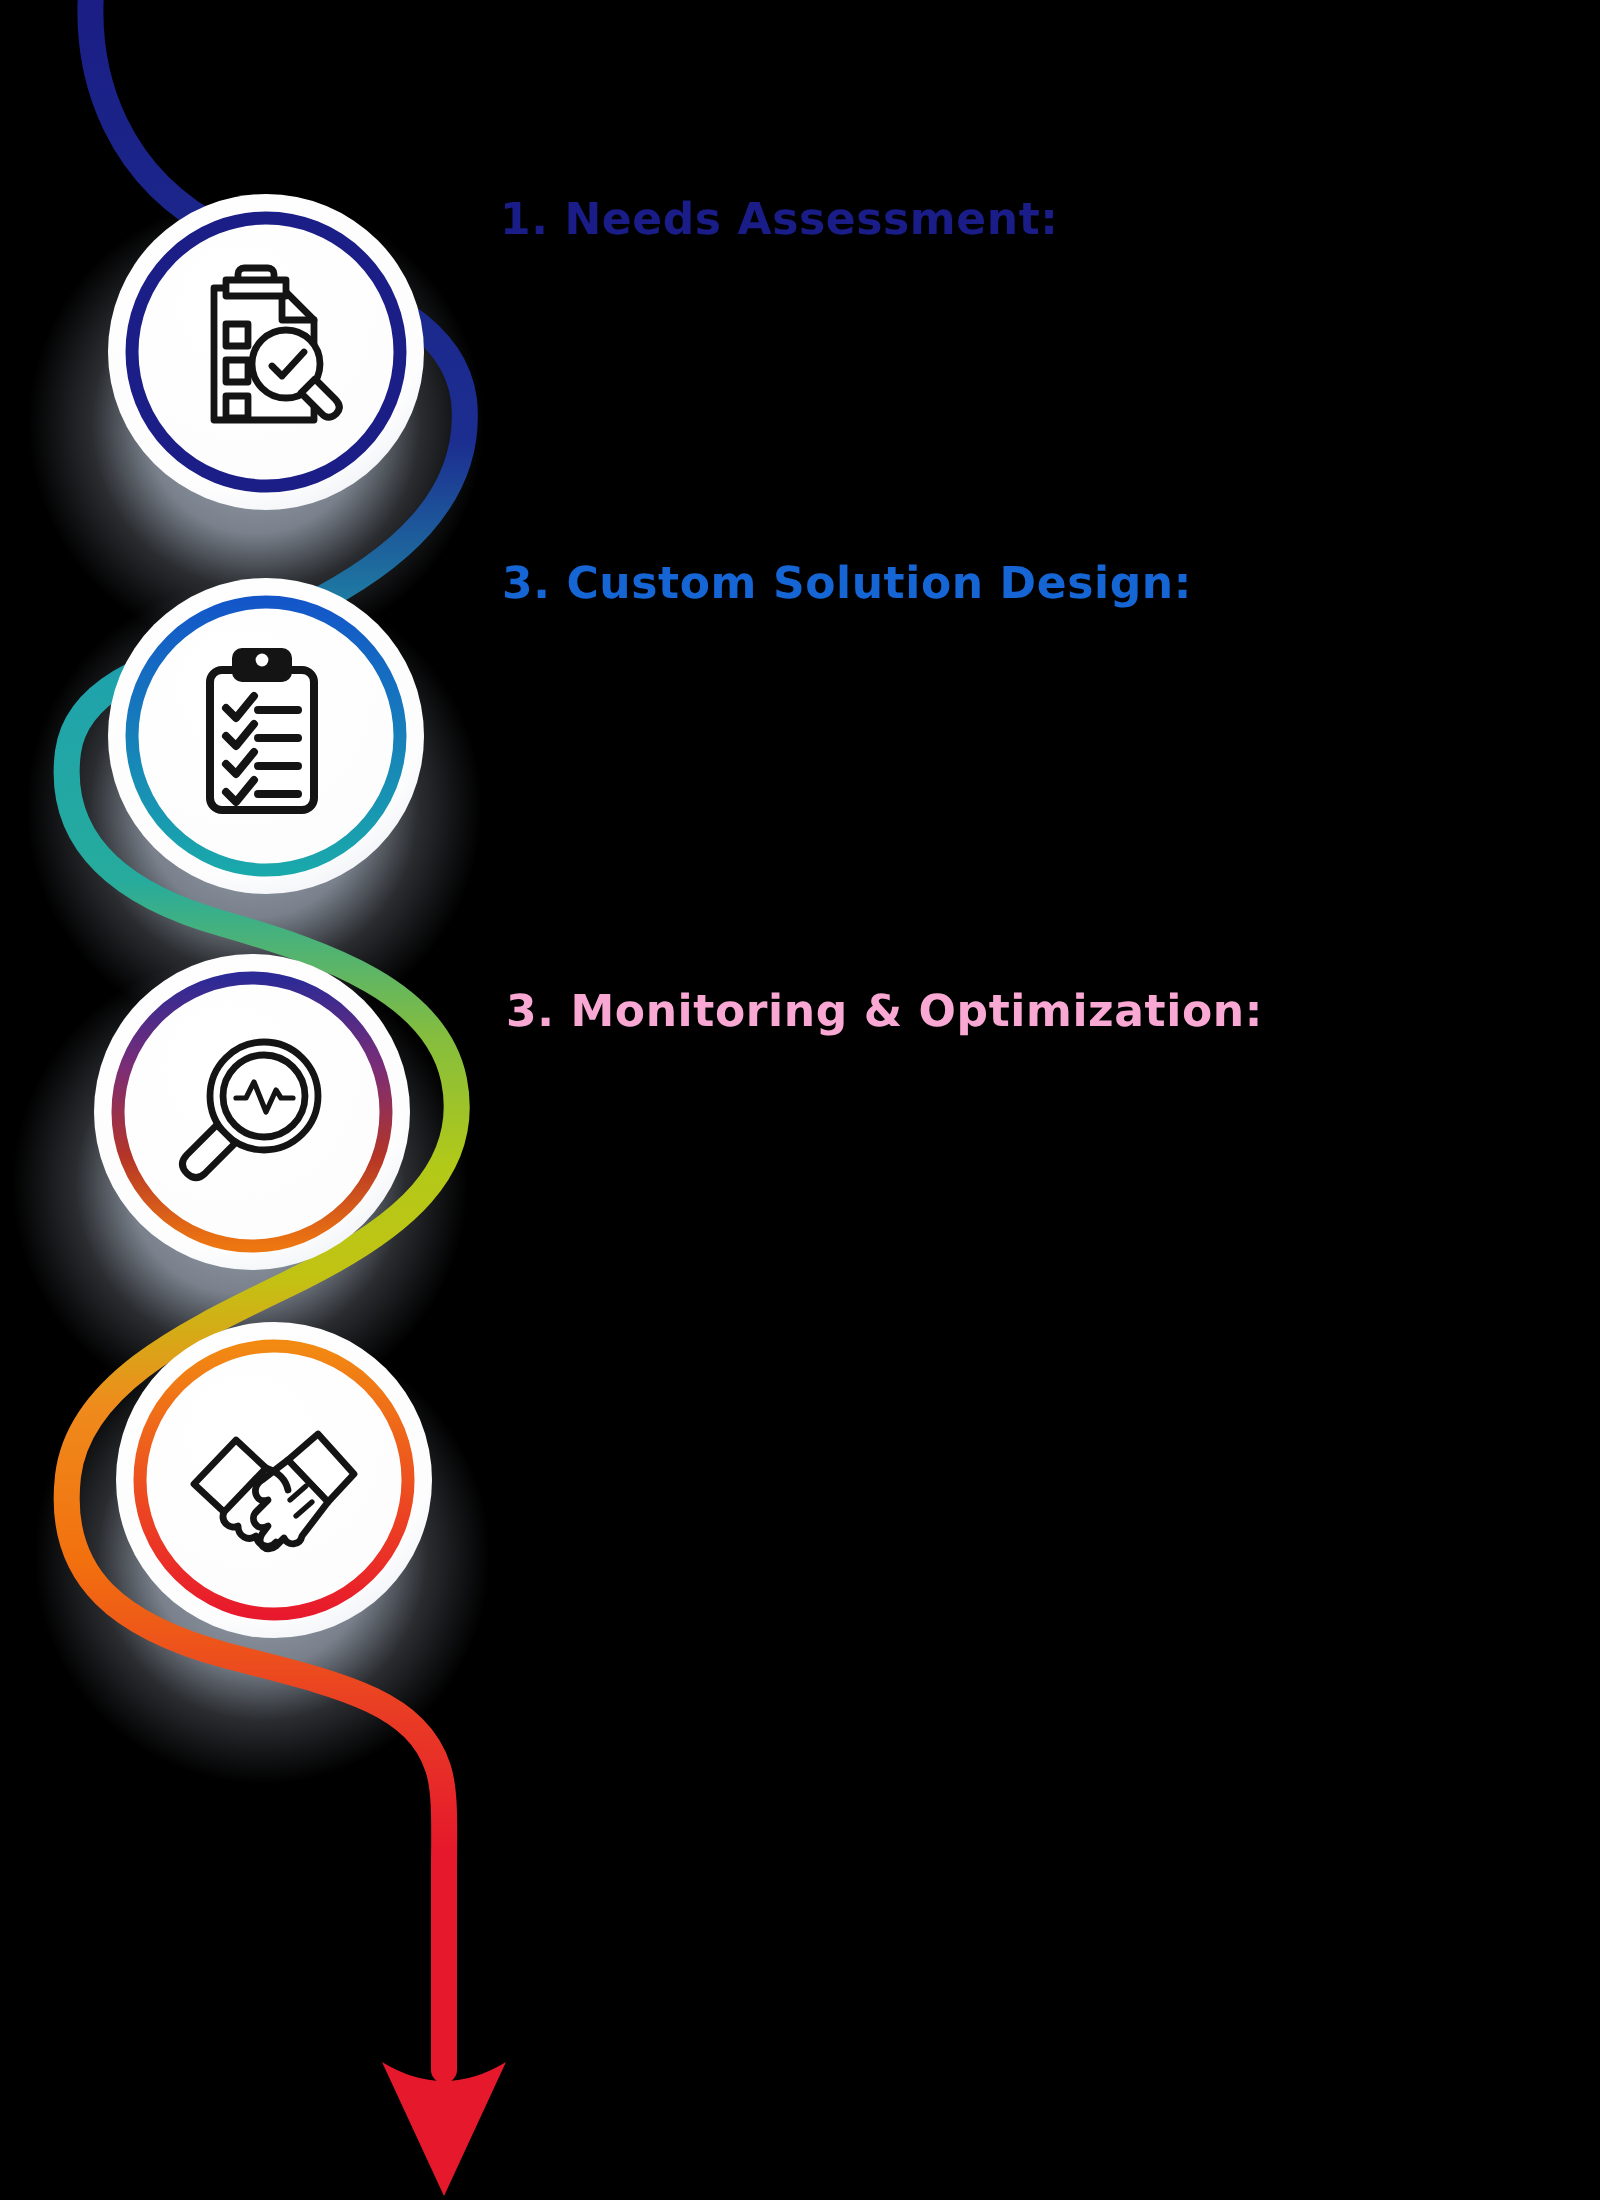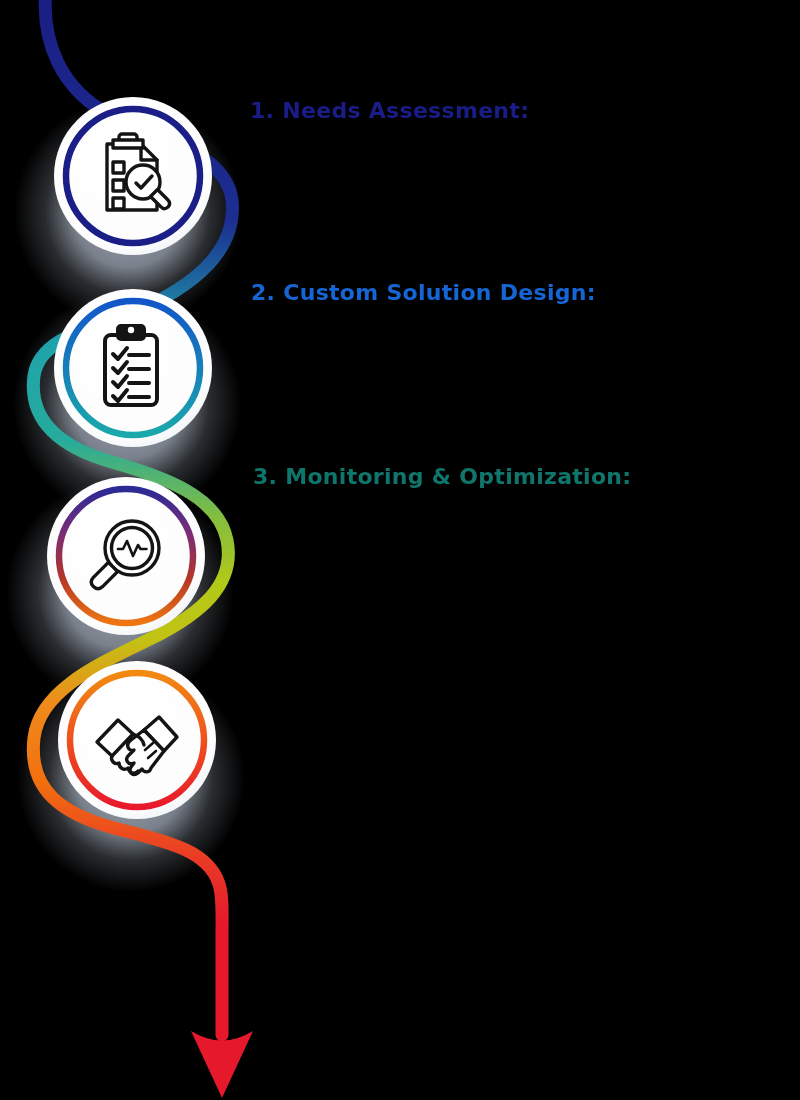--- a/index.html
+++ b/index.html
@@ -142,17 +142,17 @@
         <path d="M57,38 L44,48 C38,52 41,60 47,58 L42,63 C37,67 41,74 47,71 L44,75 C41,80 46,85 51,81 L55,77 C57,81 63,81 64,76 L77,59 Z"></path>
         <path d="M46,42 C52,44 56,48 57,53" fill="none"></path>
         <path d="M25,64 C23,69 28,73 32,71 C32,76 37,79 41,76 C42,81 48,83 51,79" fill="none"></path>
         <path d="M58,58 l8,-7 M61,66 l8,-7" fill="none" stroke-width="2.6"></path>
       </g>
     </g>
   </svg>
 
   <div class="step-title" style="left: 250px; top: 100px; color: rgb(26, 29, 135);">1. Needs Assessment:</div>
 
-  <div class="step-title" style="left: 251px; top: 282px; color: rgb(21, 101, 213);">2. Custom Solution Design:</div>
+  <div class="step-title" style="left: 251px; top: 282px; color: rgb(21, 101, 213);">3. Custom Solution Design:</div>
 
-  <div class="step-title" style="left: 253px; top: 466px; color: #0f766e;">3. Monitoring &amp; Optimization:</div>
+  <div class="step-title" style="left: 253px; top: 496px; color: #f9a8d4;">3. Monitoring &amp; Optimization:</div>
 
 </div>
 
 </body></html>

